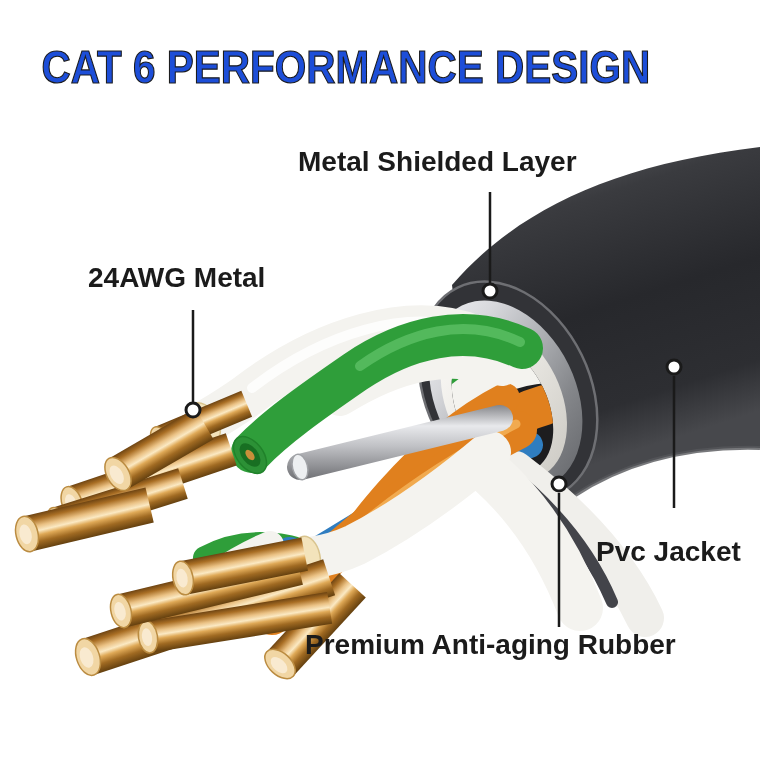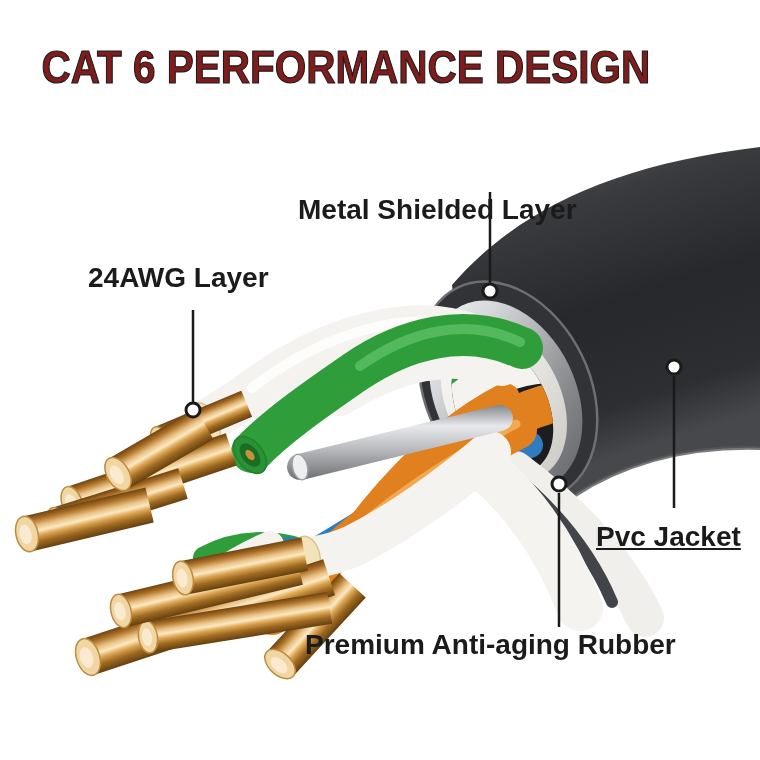--- a/index.html
+++ b/index.html
@@ -2,31 +2,31 @@
 <html><head>
 <meta charset="utf-8">
 <style>
   html,body{margin:0;padding:0;background:#fff;}
   .stage{
     position:relative;width:760px;height:760px;background:#ffffff;
     font-family:"Liberation Sans",sans-serif;overflow:hidden;
   }
   .title{
     position:absolute;top:42px;left:0;width:636px;text-align:center;
-    font-size:46px;font-weight:bold;color:#7f1d1d;white-space:nowrap;line-height:1.1;
+    font-size:46px;font-weight:bold;color:#1d4ed8;white-space:nowrap;line-height:1.1;
   }
   .title>span{display:inline-block;transform:scaleX(0.88);transform-origin:50% 50%;
     -webkit-text-stroke:1.2px #1b1b1b;letter-spacing:0px;}
   .callout-label{
     position:absolute;font-size:28px;font-weight:bold;color:#1b1b1b;
     white-space:nowrap;line-height:1.15;
   }
-  .lbl-shield{left:298px;top:146px;margin-top:48px;}
+  .lbl-shield{left:298px;top:146px;}
   .lbl-wire{left:88px;top:262px;}
-  .lbl-jacket{left:596px;top:521px;text-decoration:underline;}
+  .lbl-jacket{left:596px;top:536px;}
   .lbl-rubber{left:281px;top:629px;padding-left:24px;}
   svg{position:absolute;left:0;top:0;}
 </style>
 </head>
 <body>
 
 <div class="stage">
 
   <svg width="760" height="760" viewBox="0 0 760 760">
     <defs>
@@ -205,16 +205,16 @@
       <circle cx="193" cy="410" r="7" fill="#ffffff" stroke-width="3"></circle>
       <line x1="674" y1="376" x2="674" y2="508"></line>
       <circle cx="674" cy="367" r="7" fill="#ffffff" stroke-width="3"></circle>
       <line x1="559" y1="493" x2="559" y2="627"></line>
       <circle cx="559" cy="484" r="7" fill="#ffffff" stroke-width="3"></circle>
     </g>
   </svg>
 
   <div class="title"><span>CAT 6 PERFORMANCE DESIGN</span></div>
   <div class="callout-label lbl-shield">Metal Shielded Layer</div>
-  <div class="callout-label lbl-wire">24AWG Layer</div>
+  <div class="callout-label lbl-wire">24AWG Metal</div>
   <div class="callout-label lbl-jacket">Pvc Jacket</div>
   <div class="callout-label lbl-rubber">Premium Anti-aging Rubber</div>
 </div>
 
 </body></html>

